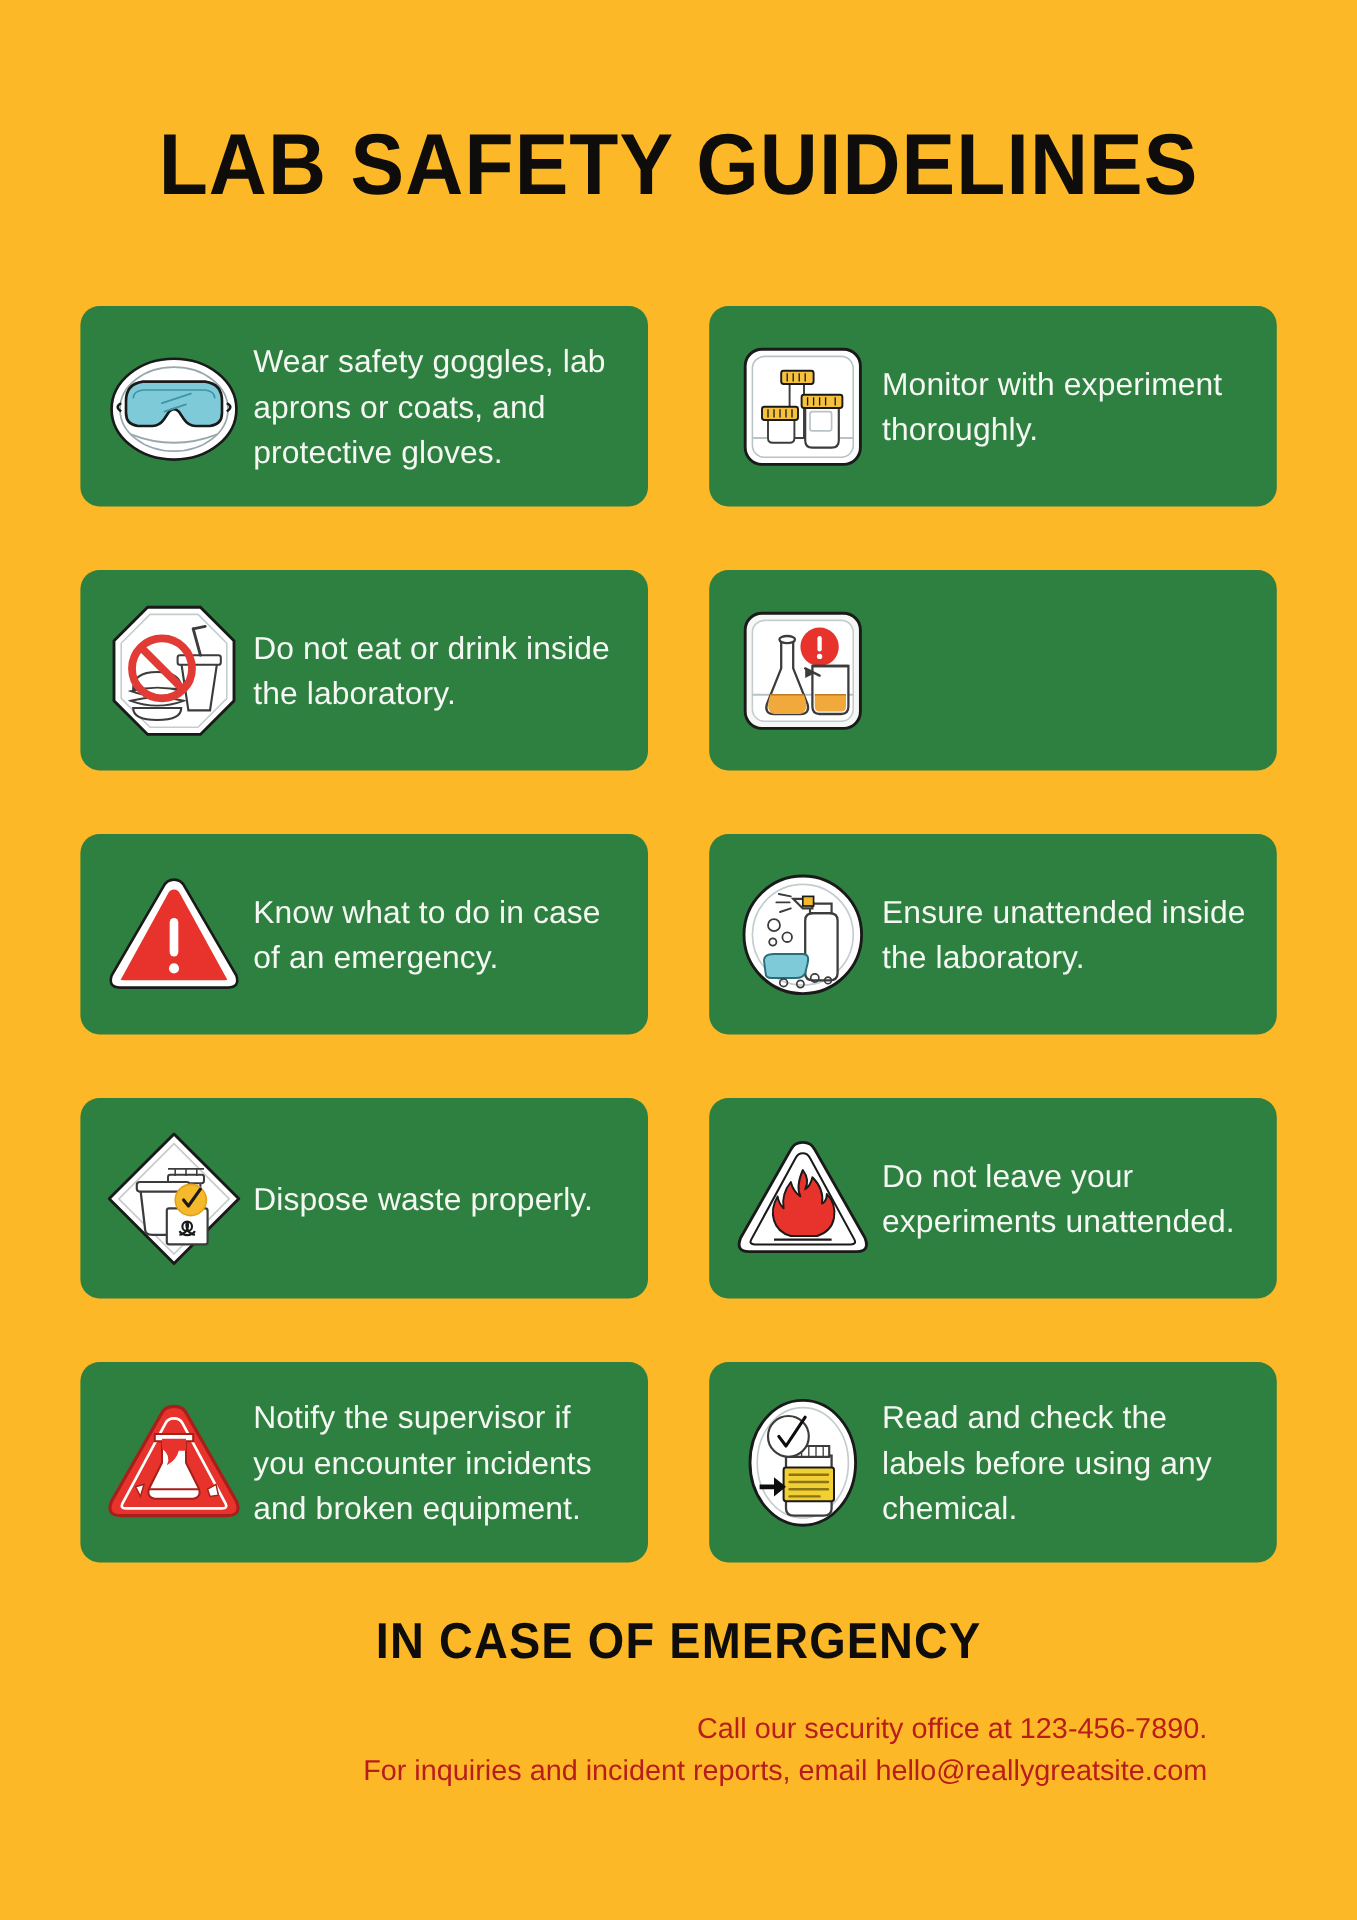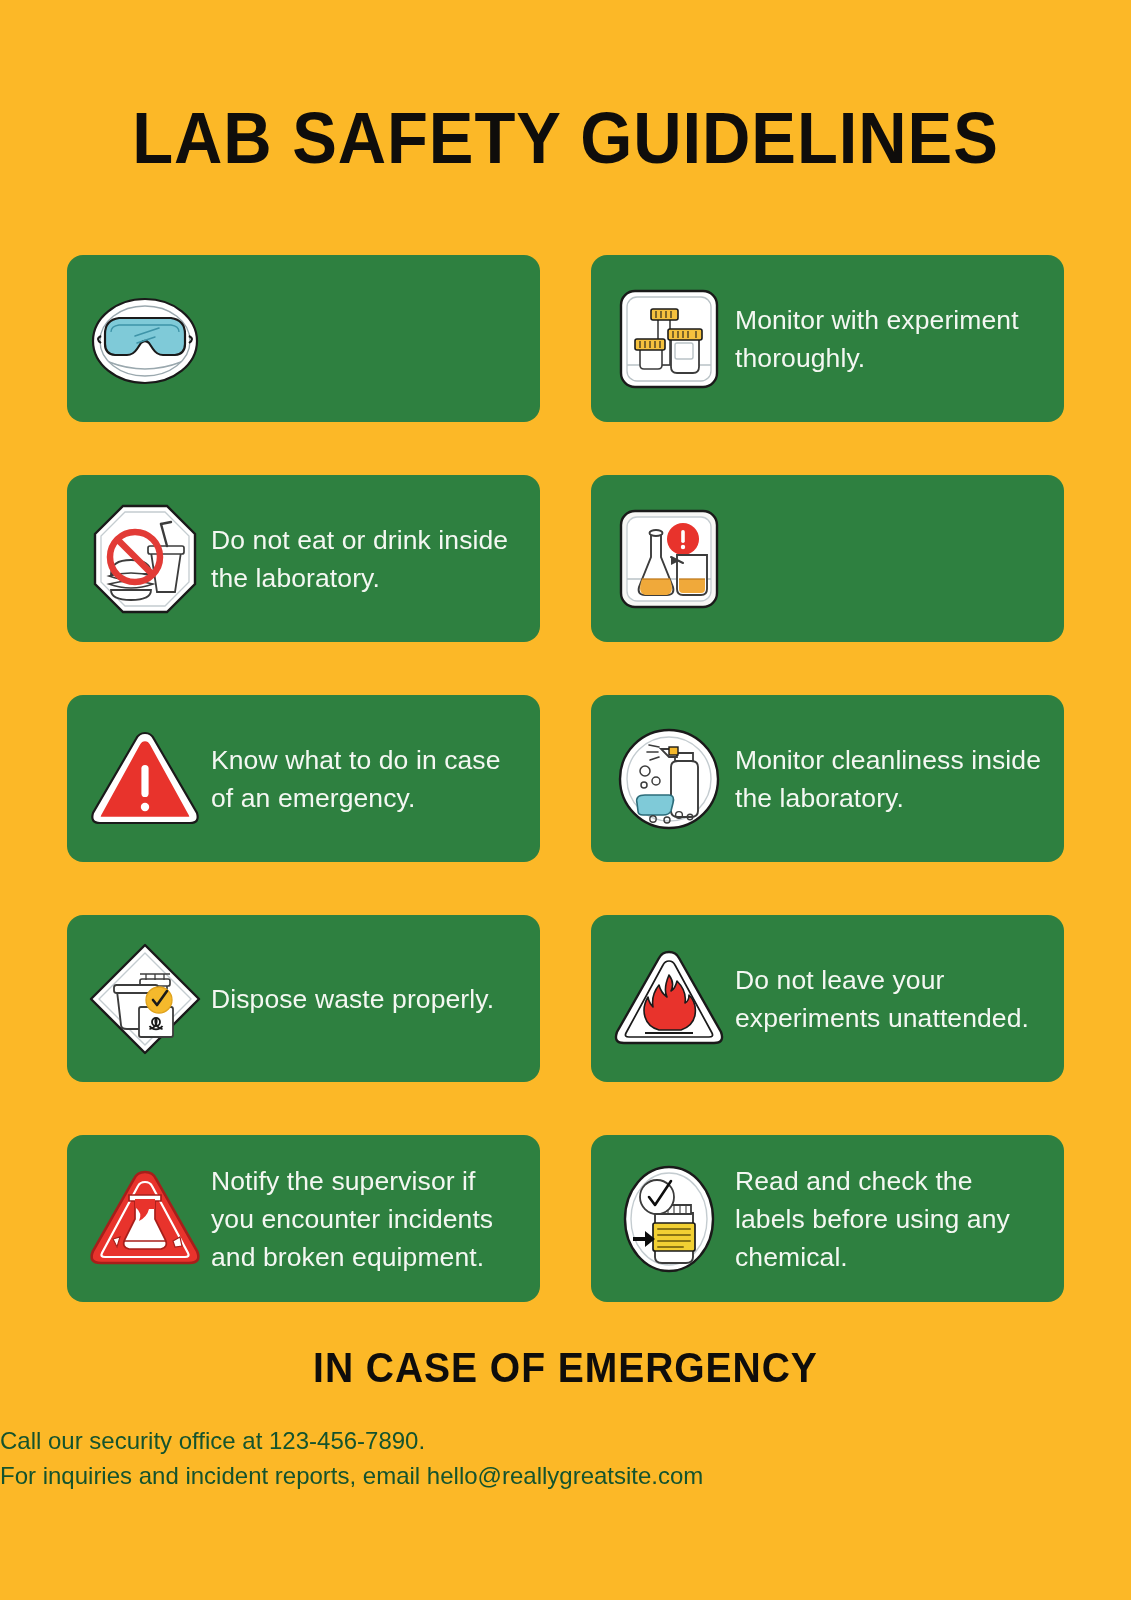--- a/index.html
+++ b/index.html
@@ -86,22 +86,22 @@
     color: #0F0D0B;
     transform: scaleX(0.93);
     transform-origin: center top;
     white-space: nowrap;
   }
   .contact-block {
     position: absolute;
     top: 1423px;
     left: 0;
     width: 1006px;
-    text-align: left;
-    color: #14532d;
+    text-align: right;
+    color: #b91c1c;
     font-size: 24px;
     line-height: 35px;
   }
   .contact-line { display: block; }
 </style>
 </head>
 <body>
 
 <div class="poster-title">LAB SAFETY GUIDELINES</div>
 
@@ -114,20 +114,21 @@
         <ellipse cx="58" cy="57" rx="45" ry="35" fill="#FFFFFF" stroke="#9AA8AE" stroke-width="1.4"></ellipse>
         <path d="M18 50 Q18 36 32 34 L84 34 Q98 36 98 50 L98 60 Q98 70 88 71 L76 71 Q70 71 66 65 L62 59 Q58 55 54 59 L50 65 Q46 71 40 71 L28 71 Q18 70 18 60 Z" fill="#7FCAD8" stroke="#1A1A1A" stroke-width="2.2" stroke-linejoin="round"></path>
         <path d="M24 48 Q24 42 32 41 L84 41 Q92 42 92 48" fill="none" stroke="#3E94A8" stroke-width="1.3"></path>
         <path d="M48 52 L72 44" stroke="#3E94A8" stroke-width="1.6" stroke-linecap="round"></path>
         <path d="M50 59 L68 53" stroke="#3E94A8" stroke-width="1.4" stroke-linecap="round"></path>
         <path d="M14 52 Q8 55 14 59" fill="none" stroke="#1A1A1A" stroke-width="2"></path>
         <path d="M102 52 Q108 55 102 59" fill="none" stroke="#1A1A1A" stroke-width="2"></path>
         <path d="M22 78 Q58 92 94 78" fill="none" stroke="#9AA8AE" stroke-width="1.6"></path>
       </svg>
     </span>
+    <span class="card-text">Wear safety goggles, lab aprons or coats, and protective gloves.</span>
   </div>
 
   <div class="guideline-card">
     <span class="card-icon">
       <svg width="112" height="112" viewBox="0 0 112 112">
         <rect x="8" y="8" width="96" height="96" rx="14" fill="#FFFFFF" stroke="#1A1A1A" stroke-width="2.4"></rect>
         <rect x="14" y="14" width="84" height="84" rx="10" fill="#FFFFFF" stroke="#B9C2C6" stroke-width="1.3"></rect>
         <line x1="14" y1="82" x2="98" y2="82" stroke="#B9C2C6" stroke-width="1.6"></line>
 
         <rect x="45" y="32" width="12" height="50" fill="#FFFFFF" stroke="#3C3C3C" stroke-width="1.6"></rect>
@@ -245,21 +246,21 @@
 
         <circle cx="32" cy="48" r="5" fill="none" stroke="#3C3C3C" stroke-width="1.5"></circle>
         <circle cx="43" cy="58" r="4" fill="none" stroke="#3C3C3C" stroke-width="1.5"></circle>
         <circle cx="31" cy="62" r="3" fill="none" stroke="#3C3C3C" stroke-width="1.5"></circle>
         <circle cx="40" cy="96" r="3.2" fill="none" stroke="#3C3C3C" stroke-width="1.4"></circle>
         <circle cx="54" cy="97" r="3" fill="none" stroke="#3C3C3C" stroke-width="1.4"></circle>
         <circle cx="66" cy="92" r="3.4" fill="none" stroke="#3C3C3C" stroke-width="1.4"></circle>
         <circle cx="77" cy="94" r="2.8" fill="none" stroke="#3C3C3C" stroke-width="1.4"></circle>
       </svg>
     </span>
-    <span class="card-text">Monitor cleanliness inside the laboratory.</span>
+    <span class="card-text">Ensure unattended inside the laboratory.</span>
   </div>
 
   <div class="guideline-card">
     <span class="card-icon">
       <svg width="116" height="116" viewBox="0 0 116 116">
         <path d="M58 4 L112 58 L58 112 L4 58 Z" fill="#FFFFFF" stroke="#1A1A1A" stroke-width="2.4" stroke-linejoin="round"></path>
         <path d="M58 12 L104 58 L58 104 L12 58 Z" fill="#FFFFFF" stroke="#C4CCD0" stroke-width="1.4" stroke-linejoin="round"></path>
 
         <path d="M56 44 L56 70 Q56 74 60 74 L76 74 Q80 74 80 70 L80 44 Z" fill="#FFFFFF" stroke="#3C3C3C" stroke-width="1.7"></path>
         <rect x="53" y="38" width="30" height="7" rx="2" fill="#FFFFFF" stroke="#3C3C3C" stroke-width="1.7"></rect>

